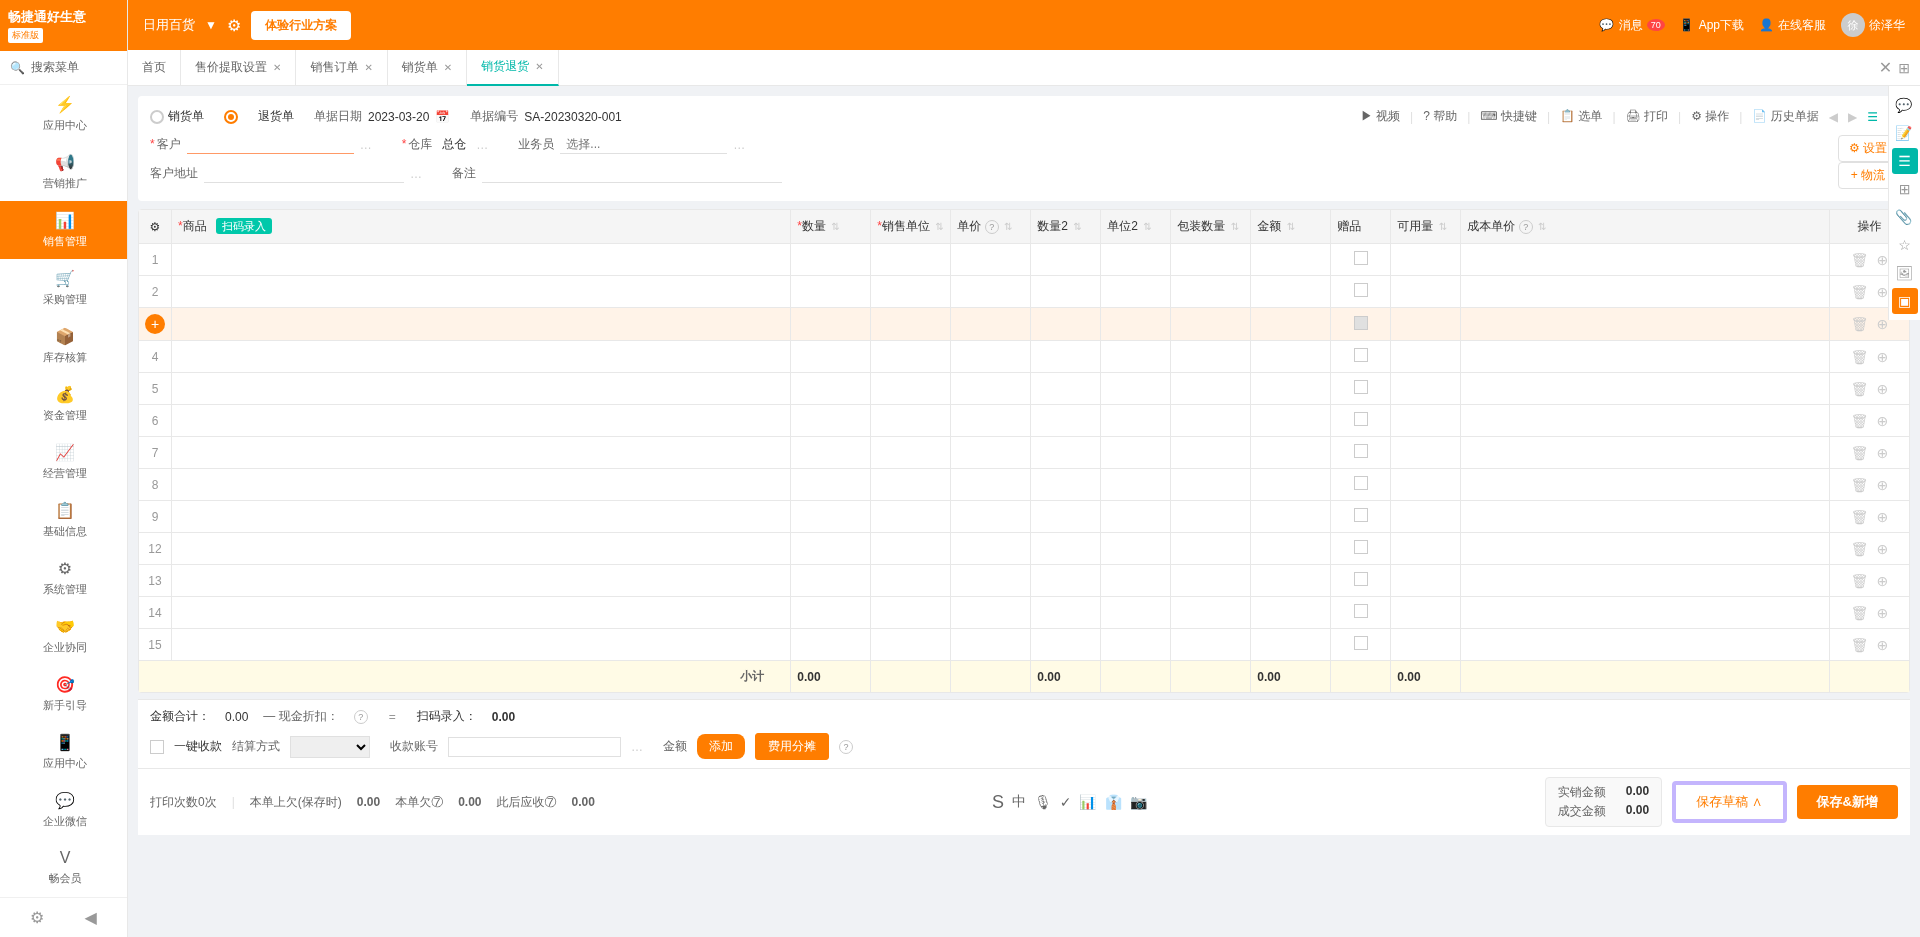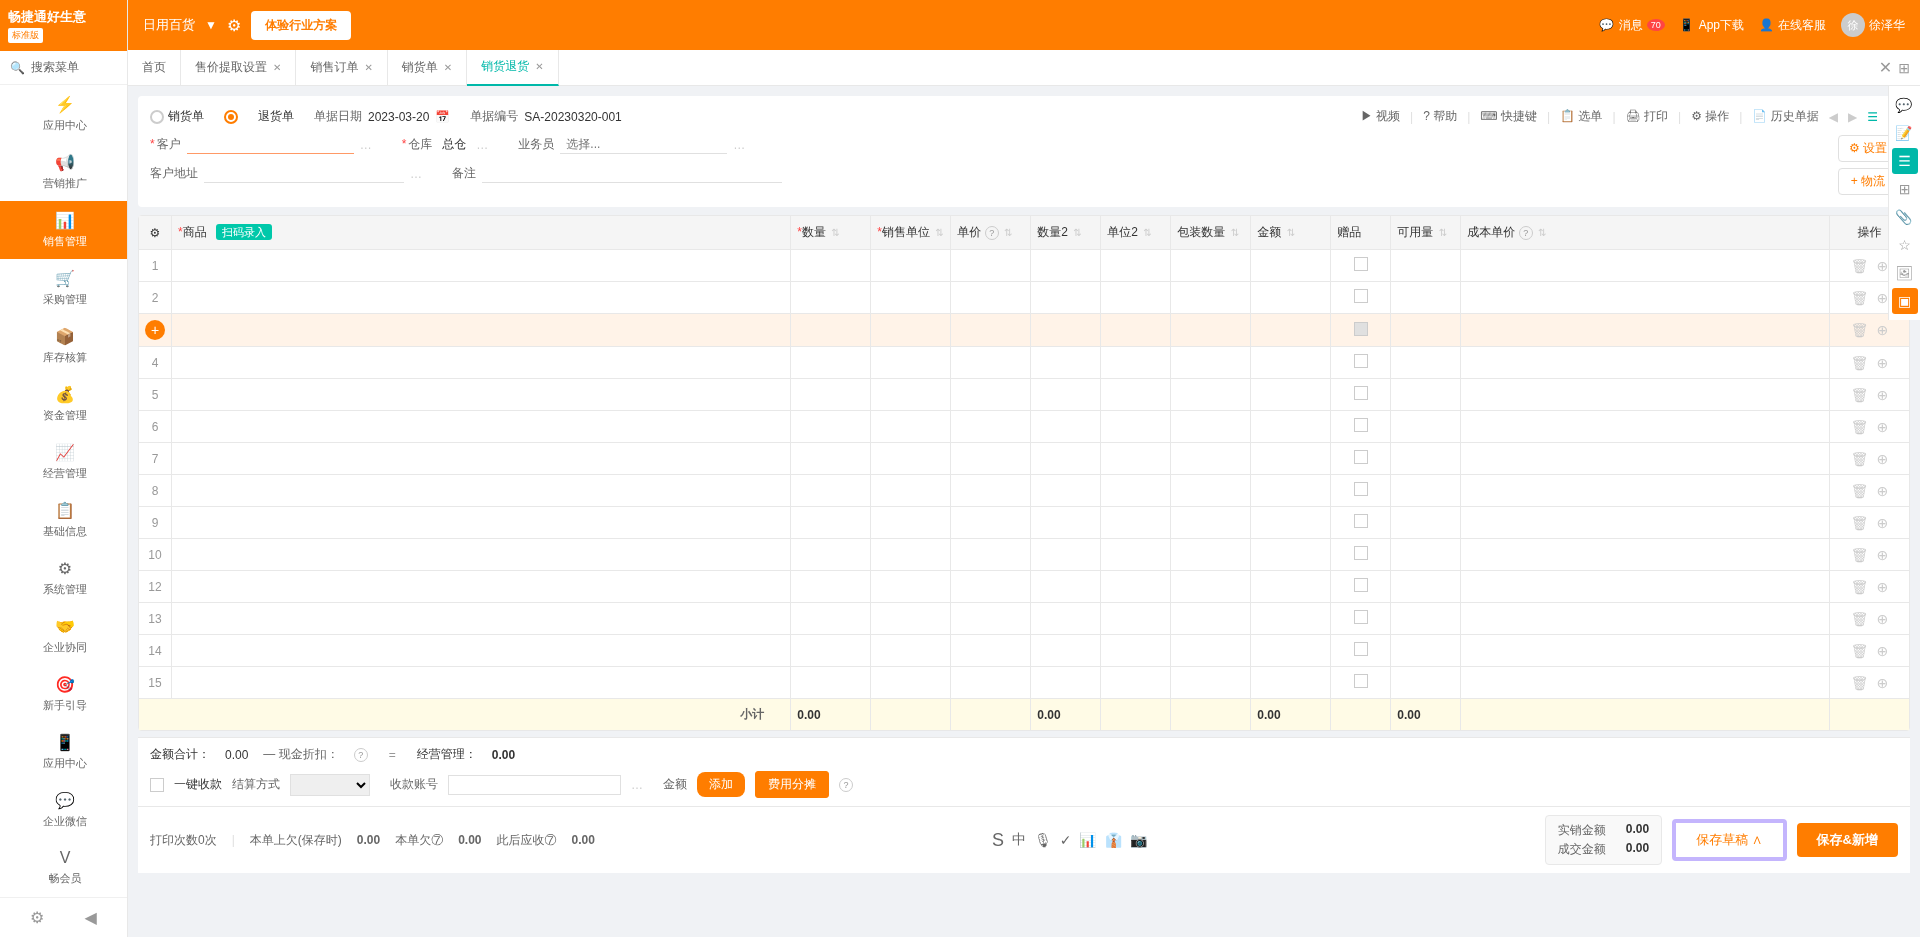--- a/index.html
+++ b/index.html
@@ -36,21 +36,21 @@
     .form-field { display: flex; align-items: center; gap: 6px; }
     .field-label { color: #666; white-space: nowrap; }
     .field-label.required::before { content: '*'; color: #ff4444; margin-right: 2px; }
     .field-input { border: none; border-bottom: 1px solid #d9d9d9; padding: 2px 6px; min-width: 120px; font-size: 12px; outline: none; }
     .field-dots { color: #ccc; cursor: pointer; }
 
     
     .toolbar { display: flex; align-items: center; gap: 10px; font-size: 12px; color: #666; }
 
     
-    .side-btns { display: flex; flex-direction: column; gap: 6px; margin-left: auto; }
+    .side-btns { display: flex; flex-direction: column; gap: 0; margin-left: auto; }
     .side-btn { background: #fff; border: 1px solid #e0e0e0; border-radius: 4px; padding: 4px 10px; font-size: 12px; cursor: pointer; color: #ff7d00; white-space: nowrap; }
     .side-btn.settings { color: #ff7d00; }
     .side-btn.logistics { color: #ff7d00; }
 
     
     .table-container { background: #fff; border-radius: 4px; overflow: auto; }
     table { width: 100%; border-collapse: collapse; font-size: 12px; }
     thead tr { background: #f5f5f5; }
     th { padding: 8px 6px; text-align: left; border: 1px solid #e8e8e8; color: #333; font-weight: normal; white-space: nowrap; }
     td { padding: 6px; border: 1px solid #e8e8e8; color: #333; height: 32px; }
@@ -552,40 +552,20 @@
             <td></td>
             <td></td>
             <td>
               <div class="action-col">
                 <span class="icon-btn">🗑</span>
                 <span class="icon-btn">⊕</span>
               </div>
             </td>
           </tr>
         <tr>
-            <td class="row-num">10</td>
-            <td></td>
-            <td></td>
-            <td></td>
-            <td></td>
-            <td></td>
-            <td></td>
-            <td></td>
-            <td></td>
-            <td class="checkbox-cell"><span class="checkbox"></span></td>
-            <td></td>
-            <td></td>
-            <td>
-              <div class="action-col">
-                <span class="icon-btn">🗑</span>
-                <span class="icon-btn">⊕</span>
-              </div>
-            </td>
-          </tr>
-        <tr>
             <td class="row-num">12</td>
             <td></td>
             <td></td>
             <td></td>
             <td></td>
             <td></td>
             <td></td>
             <td></td>
             <td></td>
             <td class="checkbox-cell"><span class="checkbox"></span></td>
@@ -677,21 +657,21 @@
     </table>
   </div>
 
   <div class="bottom-bar" style="margin-top:6px;">
     <div class="bottom-row1">
       <span>金额合计：</span>
       <span style="color:#333;">0.00</span>
       <span style="color:#666;">— 现金折扣：</span>
       <span class="info-icon">?</span>
       <span style="color:#999;margin:0 6px;">=</span>
-      <span>经营管理：</span>
+      <span>扫码录入：</span>
       <span style="color:#333;font-weight:bold;">0.00</span>
     </div>
     <div class="payment-row">
       <span class="payment-checkbox" style="width:14px;height:14px;border:1px solid #ccc;display:inline-block;cursor:pointer;"></span>
       <span>一键收款</span>
       <span style="color:#666;">结算方式</span>
       <select style="border:1px solid #e0e0e0;padding:2px 6px;font-size:12px;min-width:80px;">
         <option></option>
       </select>
       <span style="color:#666;margin-left:10px;">收款账号</span>

